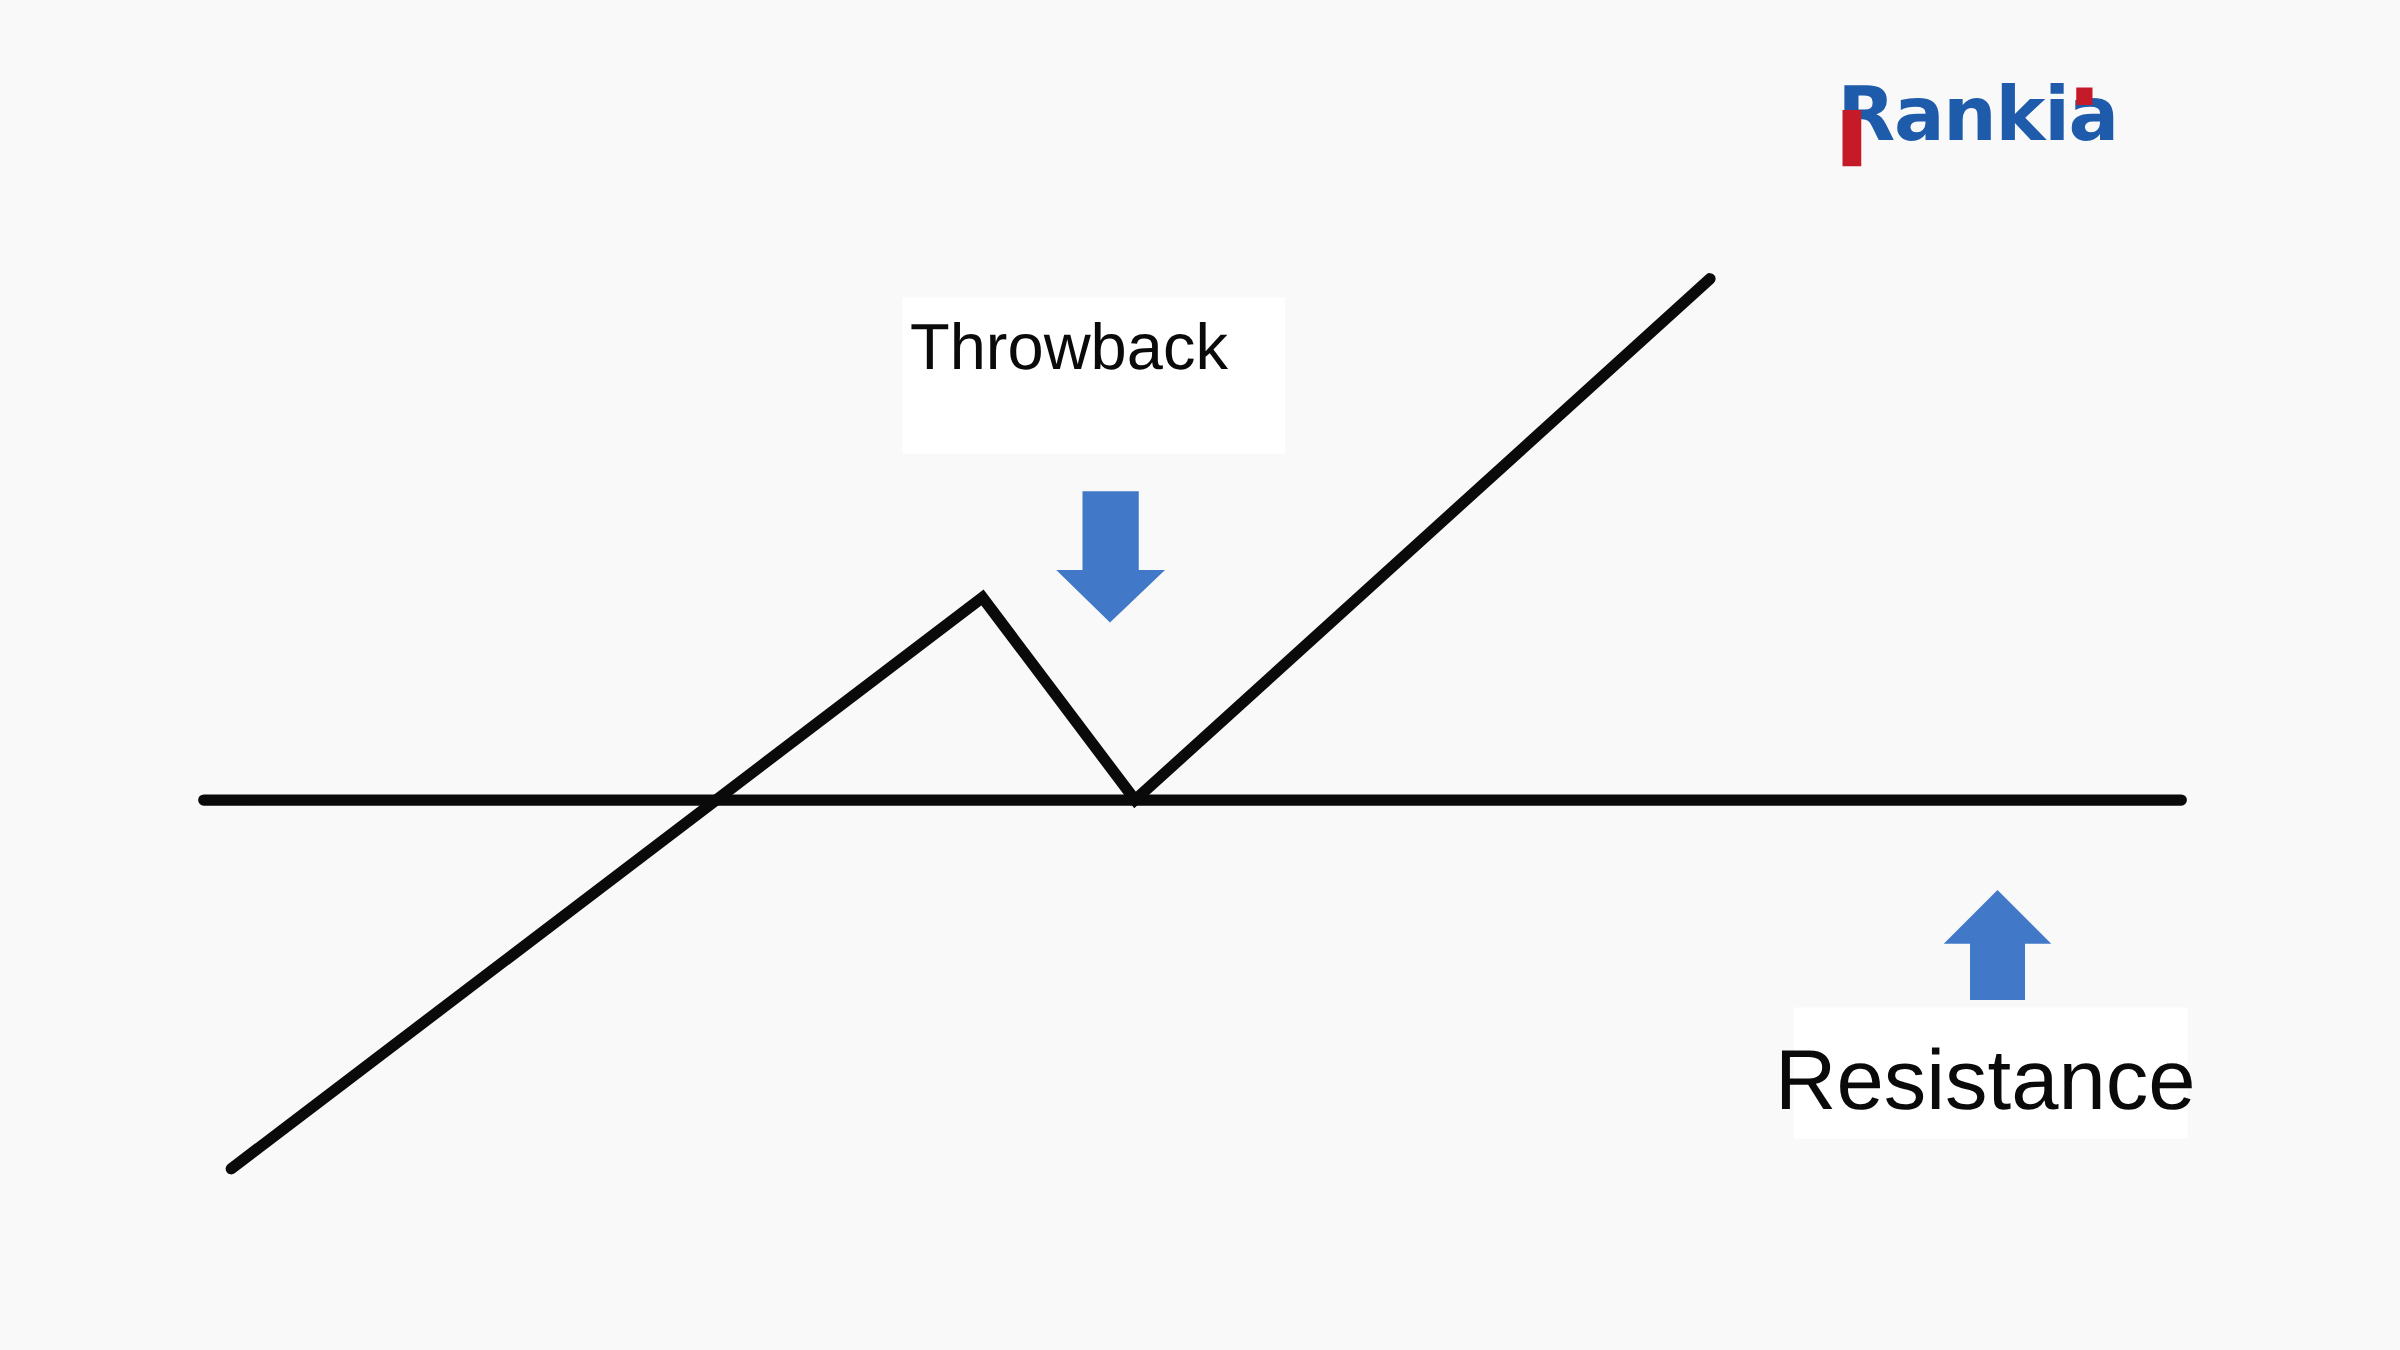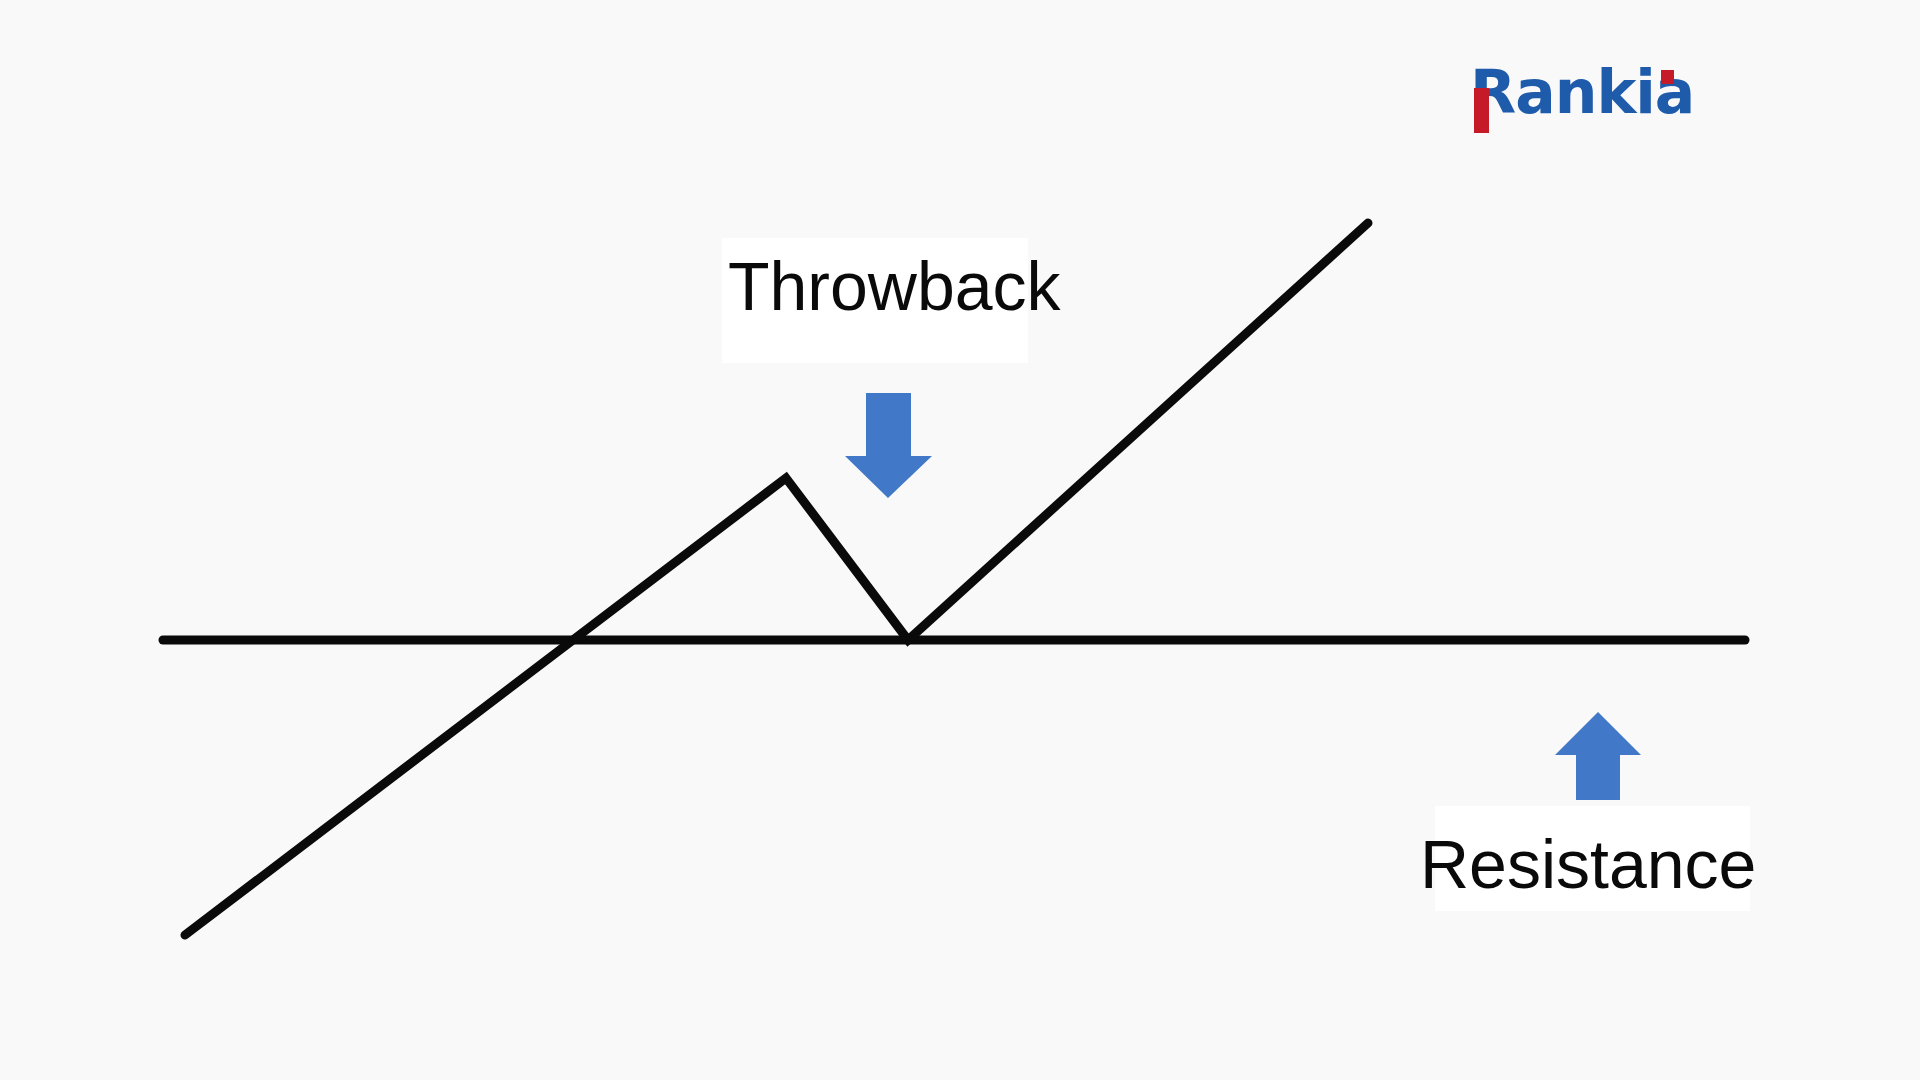--- a/index.html
+++ b/index.html
@@ -39,21 +39,21 @@
     background: #ffffff;
   }
   .annotation .label-text {
     position: relative;
     display: block;
   }
 
   #throwback-annotation {
     left: 722px;
     top: 252px;
-    font-size: 68px;
+    font-size: 52px;
   }
   #throwback-annotation .label-box {
     left: 0px;
     top: -14px;
     width: 306px;
     height: 125px;
   }
   #throwback-annotation .label-text {
     left: 6px;
     top: 0px;

